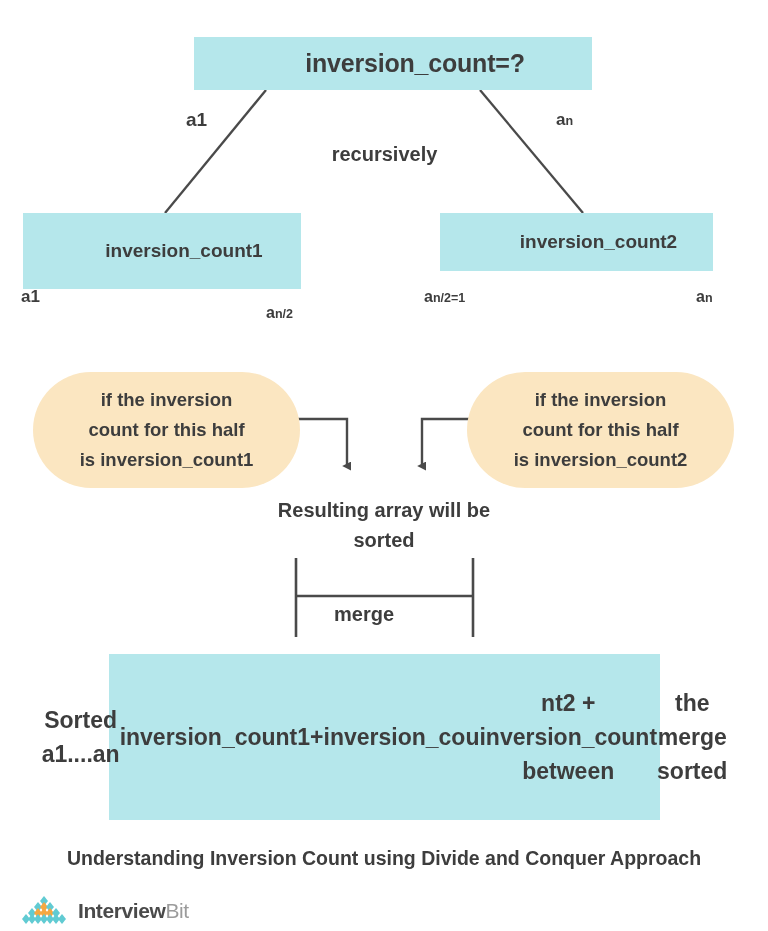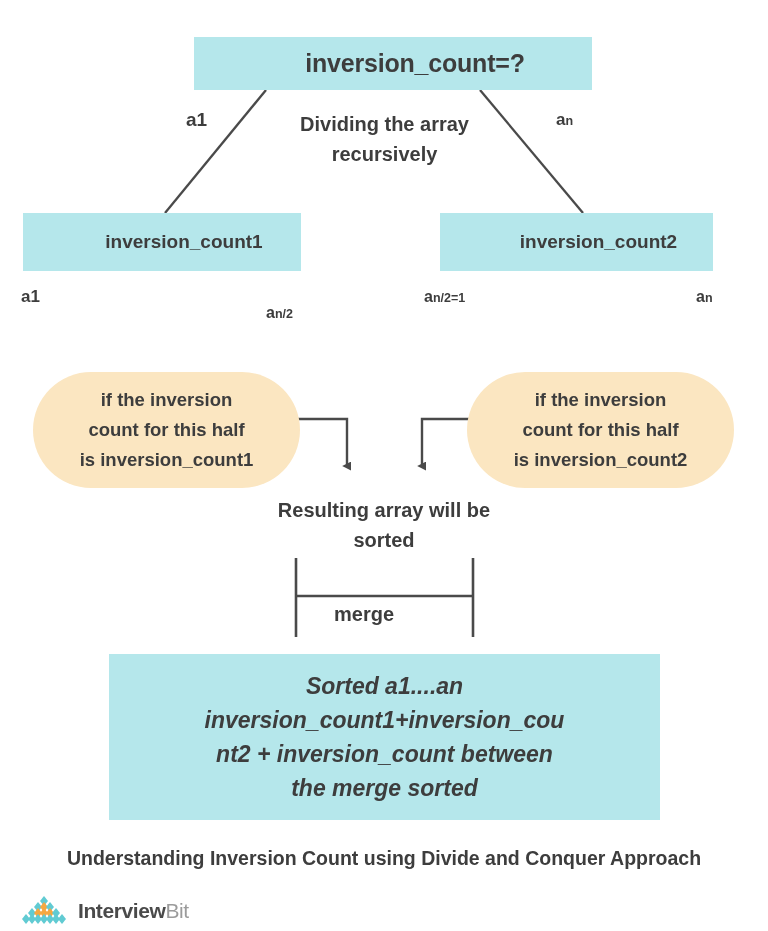--- a/index.html
+++ b/index.html
@@ -36,38 +36,37 @@
 
   #box-root {
     left: 194px; top: 37px;
     width: 398px; height: 53px;
     font-size: 25px;
     letter-spacing: -0.2px;
   }
 
   #box-left {
     left: 23px; top: 213px;
-    width: 278px; height: 58px;
+    width: 278px; height: 76px;
     font-size: 19px;
   }
 
   #box-right {
     left: 440px; top: 213px;
     width: 273px; height: 58px;
     font-size: 19px;
   }
 
   #box-result {
     left: 109px; top: 654px;
     width: 551px; height: 166px;
     font-size: 23px;
     padding: 4px 14px;
-    flex-direction: column;
+    flex-direction: row;
     line-height: 1.48;
-    font-style: italic;
   }
   #box-result .rline { display: block; width: 100%; }
 
   
   .pill {
     position: absolute;
     background: #fbe6c1;
     border-radius: 62px;
     display: flex;
     align-items: center;
@@ -192,21 +191,21 @@
     <span>inversion_count=?</span>
   </div>
 
   <div class="lbl" id="lbl-a1-top">a1</div>
 
   <div class="lbl" id="lbl-an-top">
     <span>a</span><span class="lbl-sub">n</span>
   </div>
 
   <div class="lbl" id="lbl-divide">
-    <span>Dividing the array</span><br>
+    <br>
     <span>recursively</span>
   </div>
 
   <div class="blue-box" id="box-left">
     <span>inversion_count1</span>
   </div>
 
   <div class="blue-box" id="box-right">
     <span>inversion_count2</span>
   </div>

